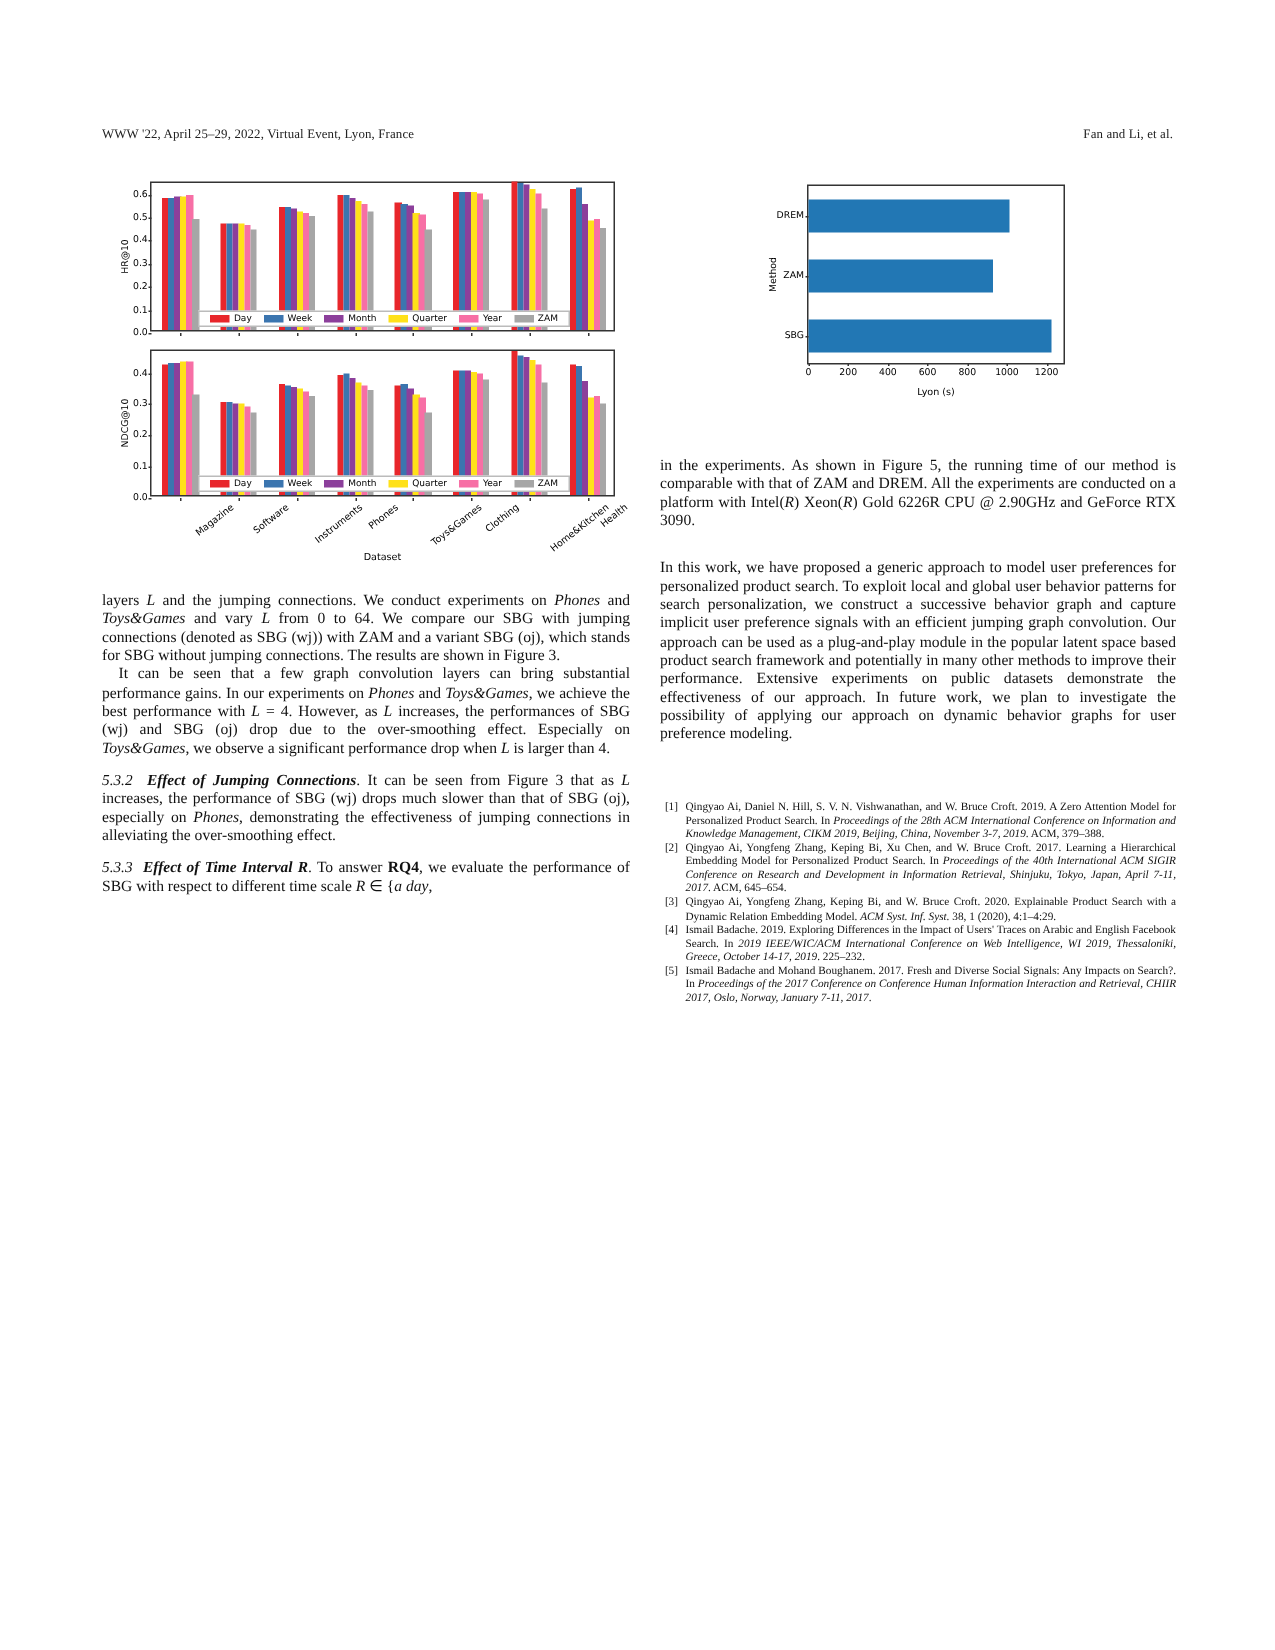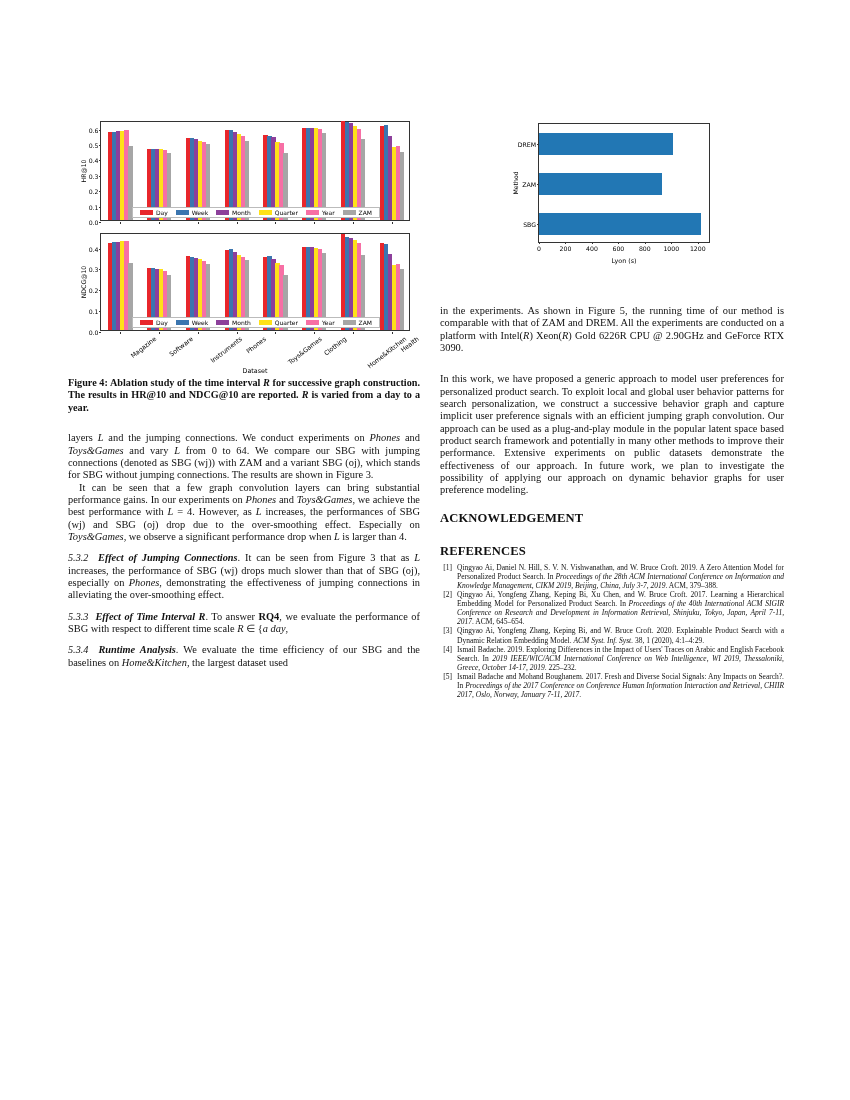--- a/index.html
+++ b/index.html
@@ -109,20 +109,24 @@
     position:absolute; right:100%; margin-right:3px;
     font-family:"DejaVu Sans", sans-serif; font-size:6.2px; color:#000;
     white-space:nowrap; transform:translateY(-50%);
   }
 </style>
 </head>
 <body>
 
 <div class="page">
 
+  <div class="runhead">
+    <span>WWW '22, April 25–29, 2022, Virtual Event, Lyon, France</span>
+    <span>Fan and Li, et al.</span>
+  </div>
 
   <div class="col-left">
 
     <div class="fig4" id="fig4">
         <div class="mplpanel" style="left: 32px; top: 6px; width: 310px; height: 100px;">
           <div class="ytick" style="top: 100px;">0.0</div>
           <div class="ytickmark" style="top: 100px;"></div>
           <div class="ytick" style="top: 84.6154px;">0.1</div>
           <div class="ytickmark" style="top: 84.6154px;"></div>
           <div class="ytick" style="top: 69.2308px;">0.2</div>
@@ -320,37 +324,35 @@
         <div class="xtick-rot" style="left: 171.625px; top: 220px;">Phones</div>
         <div class="xtick-rot" style="left: 210.375px; top: 220px;">Toys&amp;Games</div>
         <div class="xtick-rot" style="left: 249.125px; top: 220px;">Clothing</div>
         <div class="xtick-rot" style="left: 287.875px; top: 220px;">Home&amp;Kitchen</div>
         <div class="xtick-rot" style="left: 326.625px; top: 220px;">Health</div>
         <div class="xlabel-c" style="left: 32px; width: 310px; top: 252px;">Dataset</div>
       </div>
 
     <div style="height:12px"></div>
 
-    <p class="figcaption" id="fig4cap">Figure 4: Ablation study of the time interval <span class="it">R</span> for successive graph construction. The results in HR@10 and NDCG@10 are reported. <span class="it">R</span> is varied from a day to a year.</p>
 
     <div style="height:18px"></div>
 
     <p class="body" id="l-p1">layers <span class="mathit">L</span> and the jumping connections. We conduct experiments on <span class="it">Phones</span> and <span class="it">Toys&amp;Games</span> and vary <span class="mathit">L</span> from 0 to 64. We compare our SBG with jumping connections (denoted as SBG (wj)) with ZAM and a variant SBG (oj), which stands for SBG without jumping connections. The results are shown in Figure 3.</p>
     <p class="body indent" id="l-p2">It can be seen that a few graph convolution layers can bring substantial performance gains. In our experiments on <span class="it">Phones</span> and <span class="it">Toys&amp;Games</span>, we achieve the best performance with <span class="mathit">L</span> = 4. However, as <span class="mathit">L</span> increases, the performances of SBG (wj) and SBG (oj) drop due to the over-smoothing effect. Especially on <span class="it">Toys&amp;Games</span>, we observe a significant performance drop when <span class="mathit">L</span> is larger than 4.</p>
 
     <div style="height:9px"></div>
     <p class="body" id="l-s532"><span class="subsec-num">5.3.2</span>&nbsp;&nbsp;<span class="subsec-title">Effect of Jumping Connections</span>. It can be seen from Figure 3 that as <span class="mathit">L</span> increases, the performance of SBG (wj) drops much slower than that of SBG (oj), especially on <span class="it">Phones</span>, demonstrating the effectiveness of jumping connections in alleviating the over-smoothing effect.</p>
 
     <div style="height:9px"></div>
     <p class="body" id="l-s533"><span class="subsec-num">5.3.3</span>&nbsp;&nbsp;<span class="subsec-title">Effect of Time Interval <span class="mathit">R</span></span>. To answer <span class="bd">RQ4</span>, we evaluate the performance of SBG with respect to different time scale <span class="mathit">R</span> ∈ {<span class="it">a day</span>,</p>
 
     <p class="body" id="l-p3"></p>
 
     <div style="height:9px"></div>
-    <p class="body" id="l-s534"><span class="subsec-num">5.3.4</span>&nbsp;&nbsp;<span class="subsec-title">Runtime Analysis</span>. We evaluate the time efficiency of our SBG and the baselines on <span class="it">Home&amp;Kitchen</span>, the largest dataset used</p>
   </div>
 
   <div class="col-right">
 
     <div class="fig5" id="fig5">
         <div class="mplpanel" style="left: 98px; top: 8px; width: 172px; height: 120px;">
           <div class="hxtick" style="left: 0px;">0</div>
           <div class="hxtickmark" style="left: 0px;"></div>
           <div class="hxtick" style="left: 26.4615px;">200</div>
           <div class="hxtickmark" style="left: 26.4615px;"></div>
@@ -381,30 +383,28 @@
     <div style="height:14px"></div>
 
     <div style="height:16px"></div>
     <p class="body" id="r-p1">in the experiments. As shown in Figure 5, the running time of our method is comparable with that of ZAM and DREM. All the experiments are conducted on a platform with Intel(<span class="mathit">R</span>) Xeon(<span class="mathit">R</span>) Gold 6226R CPU @ 2.90GHz and GeForce RTX 3090.</p>
 
     <div style="height:14px"></div>
     <div style="height:5px"></div>
     <p class="body" id="r-p2">In this work, we have proposed a generic approach to model user preferences for personalized product search. To exploit local and global user behavior patterns for search personalization, we construct a successive behavior graph and capture implicit user preference signals with an efficient jumping graph convolution. Our approach can be used as a plug-and-play module in the popular latent space based product search framework and potentially in many other methods to improve their performance. Extensive experiments on public datasets demonstrate the effectiveness of our approach. In future work, we plan to investigate the possibility of applying our approach on dynamic behavior graphs for user preference modeling.</p>
 
     <div style="height:14px"></div>
-    <h2 class="sec">ACKNOWLEDGEMENT</h2>
     <div style="height:5px"></div>
 
     <div style="height:13px"></div>
-    <h2 class="sec">REFERENCES</h2>
 
     <div class="refs" id="reflist">
         <div class="ref">
           <span class="rnum">[1]</span>
-          <span class="rtxt">Qingyao Ai, Daniel N. Hill, S. V. N. Vishwanathan, and W. Bruce Croft. 2019. A Zero Attention Model for Personalized Product Search. In <span class="it">Proceedings of the 28th ACM International Conference on Information and Knowledge Management, CIKM 2019, Beijing, China, July 3-7, 2019</span>. ACM, 379–388.</span>
+          <span class="rtxt">Qingyao Ai, Daniel N. Hill, S. V. N. Vishwanathan, and W. Bruce Croft. 2019. A Zero Attention Model for Personalized Product Search. In <span class="it">Proceedings of the 28th ACM International Conference on Information and Knowledge Management, CIKM 2019, Beijing, China, November 3-7, 2019</span>. ACM, 379–388.</span>
         </div>
         <div class="ref">
           <span class="rnum">[2]</span>
           <span class="rtxt">Qingyao Ai, Yongfeng Zhang, Keping Bi, Xu Chen, and W. Bruce Croft. 2017. Learning a Hierarchical Embedding Model for Personalized Product Search. In <span class="it">Proceedings of the 40th International ACM SIGIR Conference on Research and Development in Information Retrieval, Shinjuku, Tokyo, Japan, April 7-11, 2017</span>. ACM, 645–654.</span>
         </div>
         <div class="ref">
           <span class="rnum">[3]</span>
           <span class="rtxt">Qingyao Ai, Yongfeng Zhang, Keping Bi, and W. Bruce Croft. 2020. Explainable Product Search with a Dynamic Relation Embedding Model. <span class="it">ACM Syst. Inf. Syst.</span> 38, 1 (2020), 4:1–4:29.</span>
         </div>
         <div class="ref">

